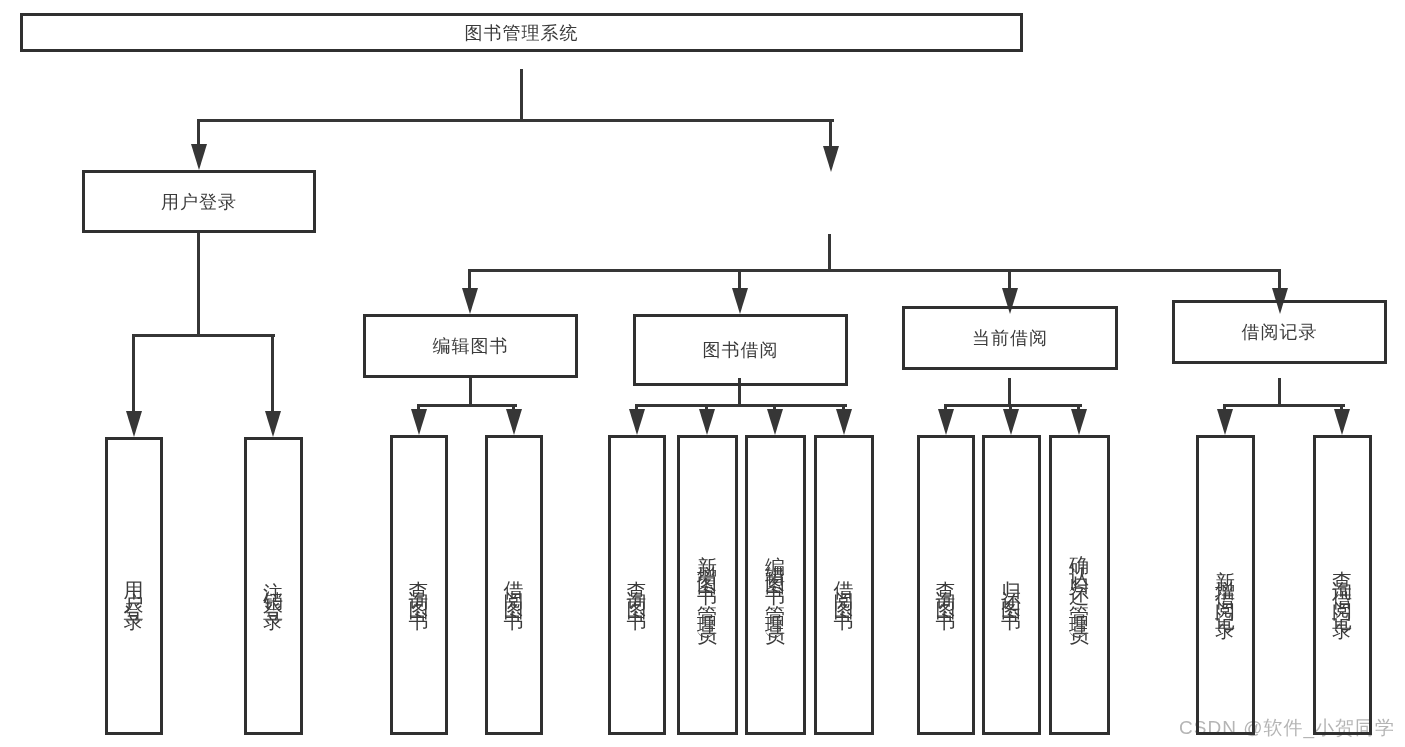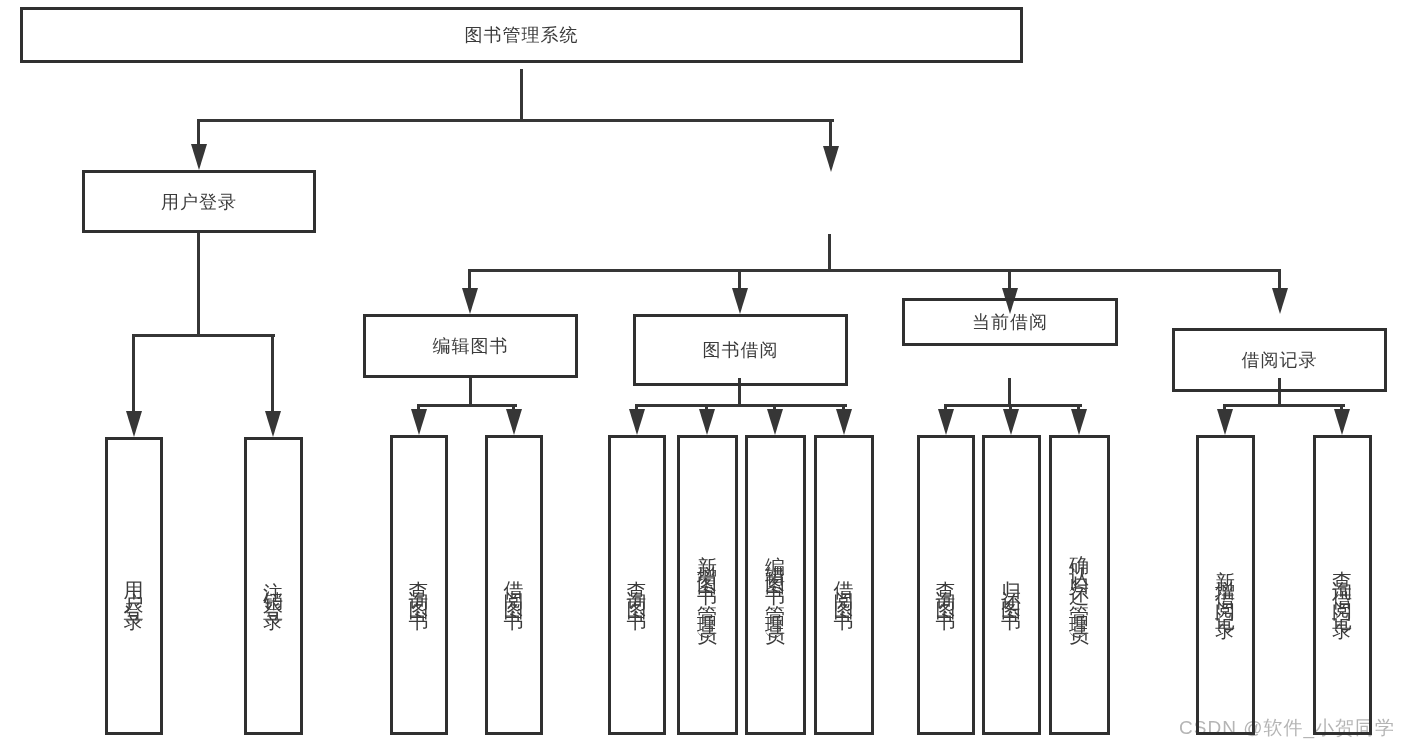--- a/index.html
+++ b/index.html
@@ -28,38 +28,38 @@
     color:#b5b5b5; font-size:19px; letter-spacing:1px; white-space:nowrap;
   }
 </style>
 </head>
 <body>
 
 <div id="canvas">
 
   <div id="watermark">CSDN @软件_小贺同学</div>
 
-  <div class="bx hx" style="left:20px;top:7px;width:1003px;height:56px">
+  <div class="bx hx" style="left:20px;top:13px;width:1003px;height:39px">
     <span>图书管理系统</span>
   </div>
 
   <div class="bx hx" style="left:82px;top:170px;width:234px;height:63px">
     <span>用户登录</span>
   </div>
 
   <div class="bx hx" style="left:363px;top:314px;width:215px;height:64px">
     <span>编辑图书</span>
   </div>
   <div class="bx hx" style="left:633px;top:314px;width:215px;height:72px">
     <span>图书借阅</span>
   </div>
-  <div class="bx hx" style="left:902px;top:298px;width:216px;height:48px">
+  <div class="bx hx" style="left:902px;top:306px;width:216px;height:64px">
     <span>当前借阅</span>
   </div>
-  <div class="bx hx" style="left:1172px;top:328px;width:215px;height:64px">
+  <div class="bx hx" style="left:1172px;top:300px;width:215px;height:64px">
     <span>借阅记录</span>
   </div>
 
   <div class="bx vx" style="left:105px;top:437px;width:58px;height:298px">
     <span>用户登录</span>
   </div>
   <div class="bx vx" style="left:244px;top:437px;width:59px;height:298px">
     <span>注销登录</span>
   </div>
 

